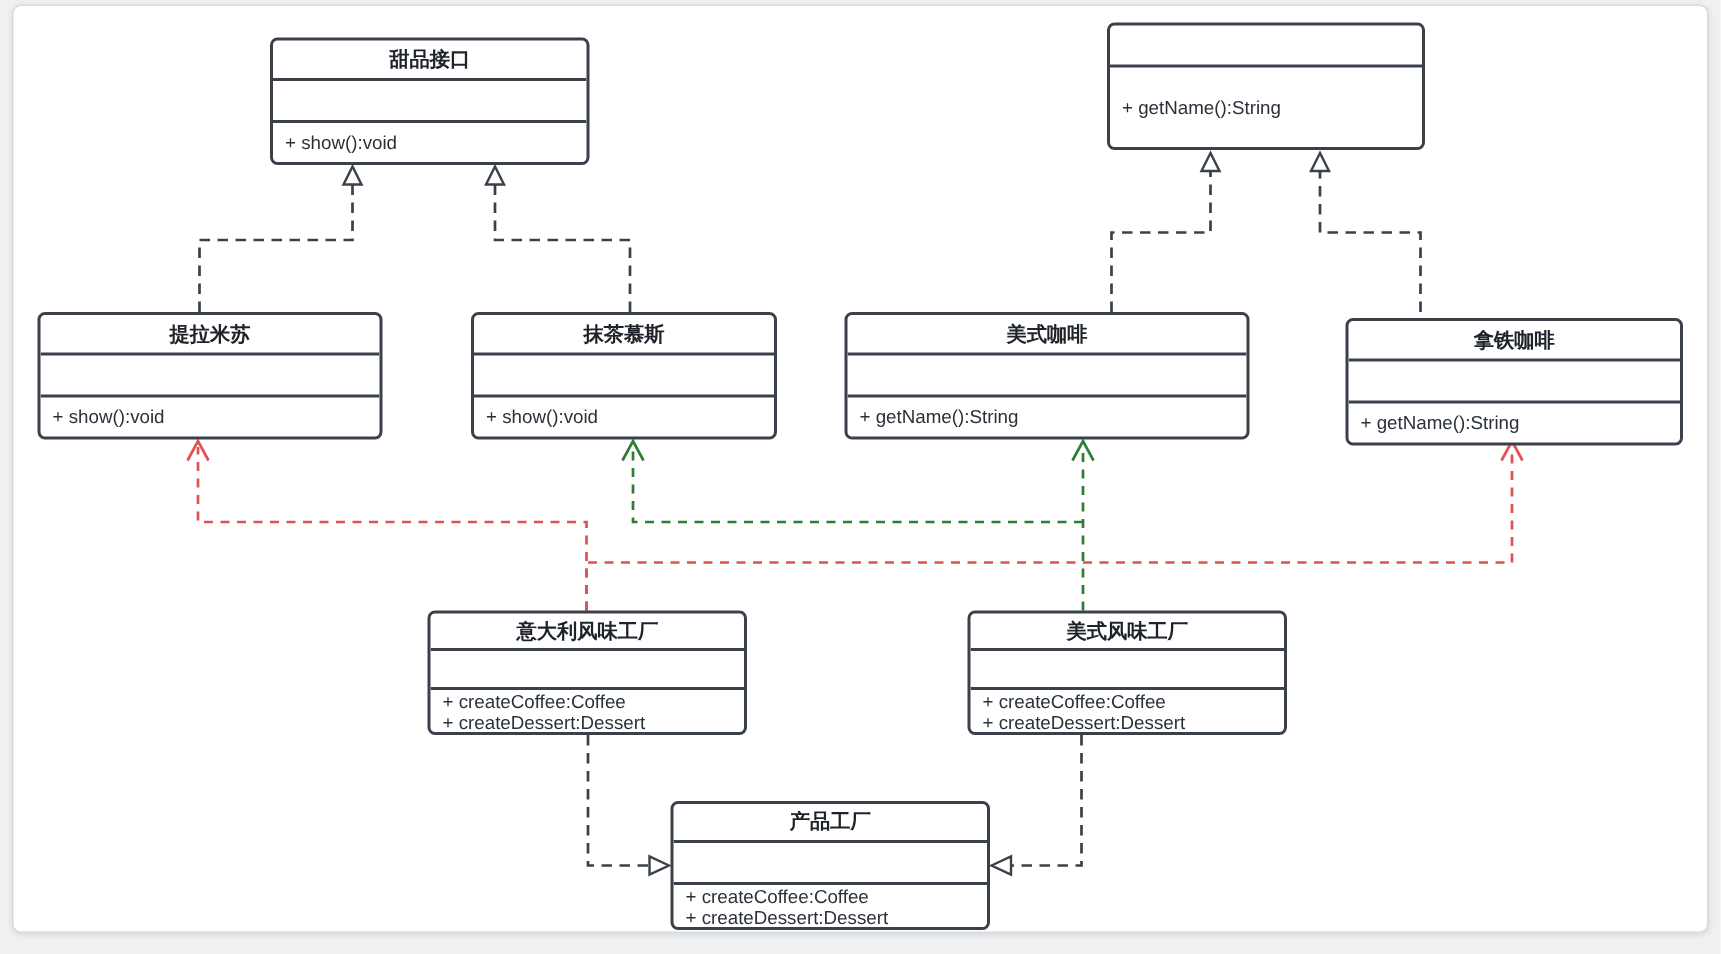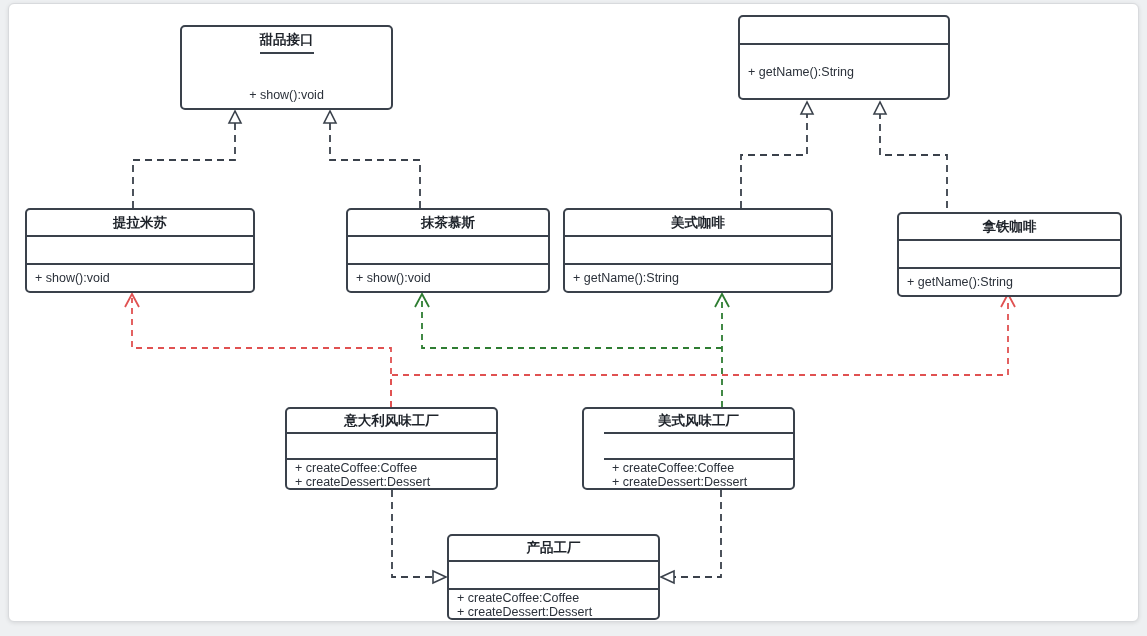--- a/index.html
+++ b/index.html
@@ -84,21 +84,21 @@
   <path class="open-head" d="M715,307 L722,294 L729,307" stroke="#2e7d32"></path>
   <path class="edge edge-color" d="M722,348 H422 V298" stroke="#2e7d32"></path>
   <path class="open-head" d="M415,307 L422,294 L429,307" stroke="#2e7d32"></path>
 
   <path class="edge edge-dark" d="M392,490 V577 H433" stroke="#3a414b"></path>
   <path class="tri-head" d="M446,577 L433,571 L433,583 Z" stroke="#3a414b"></path>
   <path class="edge edge-dark" d="M721,490 V577 H674" stroke="#3a414b"></path>
   <path class="tri-head" d="M661,577 L674,571 L674,583 Z" stroke="#3a414b"></path>
 </svg>
 
-<div class="uml-class h85" style="left:180px; top:25px; width:213px; height:85px;align-items:center;">
+<div class="uml-class h85" style="left:180px; top:25px; width:213px; height:85px;">
   <div class="uml-title">甜品接口</div>
   <div class="uml-attrs"></div>
   <div class="uml-methods">
     <div>+ show():void</div>
   </div>
 </div>
 
 <div class="uml-class h85" style="left:738px; top:15px; width:212px; height:85px;">
   <div class="uml-attrs"></div>
   <div class="uml-methods">
@@ -107,21 +107,21 @@
 </div>
 
 <div class="uml-class h85" style="left:25px; top:208px; width:230px; height:85px;justify-content:space-between;">
   <div class="uml-title">提拉米苏</div>
   <div class="uml-attrs"></div>
   <div class="uml-methods">
     <div>+ show():void</div>
   </div>
 </div>
 
-<div class="uml-class h85" style="left:314px; top:208px; width:204px; height:85px;margin-left:32px;">
+<div class="uml-class h85" style="left:314px; top:208px; width:204px; height:85px;">
   <div class="uml-title">抹茶慕斯</div>
   <div class="uml-attrs"></div>
   <div class="uml-methods">
     <div>+ show():void</div>
   </div>
 </div>
 
 <div class="uml-class h85" style="left:563px; top:208px; width:270px; height:85px;">
   <div class="uml-title">美式咖啡</div>
   <div class="uml-attrs"></div>
@@ -140,21 +140,21 @@
 
 <div class="uml-class fac" style="left:285px; top:407px; width:213px; height:83px;">
   <div class="uml-title">意大利风味工厂</div>
   <div class="uml-attrs"></div>
   <div class="uml-methods">
     <div>+ createCoffee:Coffee</div>
     <div>+ createDessert:Dessert</div>
   </div>
 </div>
 
-<div class="uml-class fac" style="left:582px; top:407px; width:213px; height:83px;padding-left:20px;">
+<div class="uml-class fac" style="left:645px; top:407px; width:213px; height:83px;">
   <div class="uml-title">美式风味工厂</div>
   <div class="uml-attrs"></div>
   <div class="uml-methods">
     <div>+ createCoffee:Coffee</div>
     <div>+ createDessert:Dessert</div>
   </div>
 </div>
 
 <div class="uml-class pf" style="left:447px; top:534px; width:213px; height:86px;">
   <div class="uml-title">产品工厂</div>

